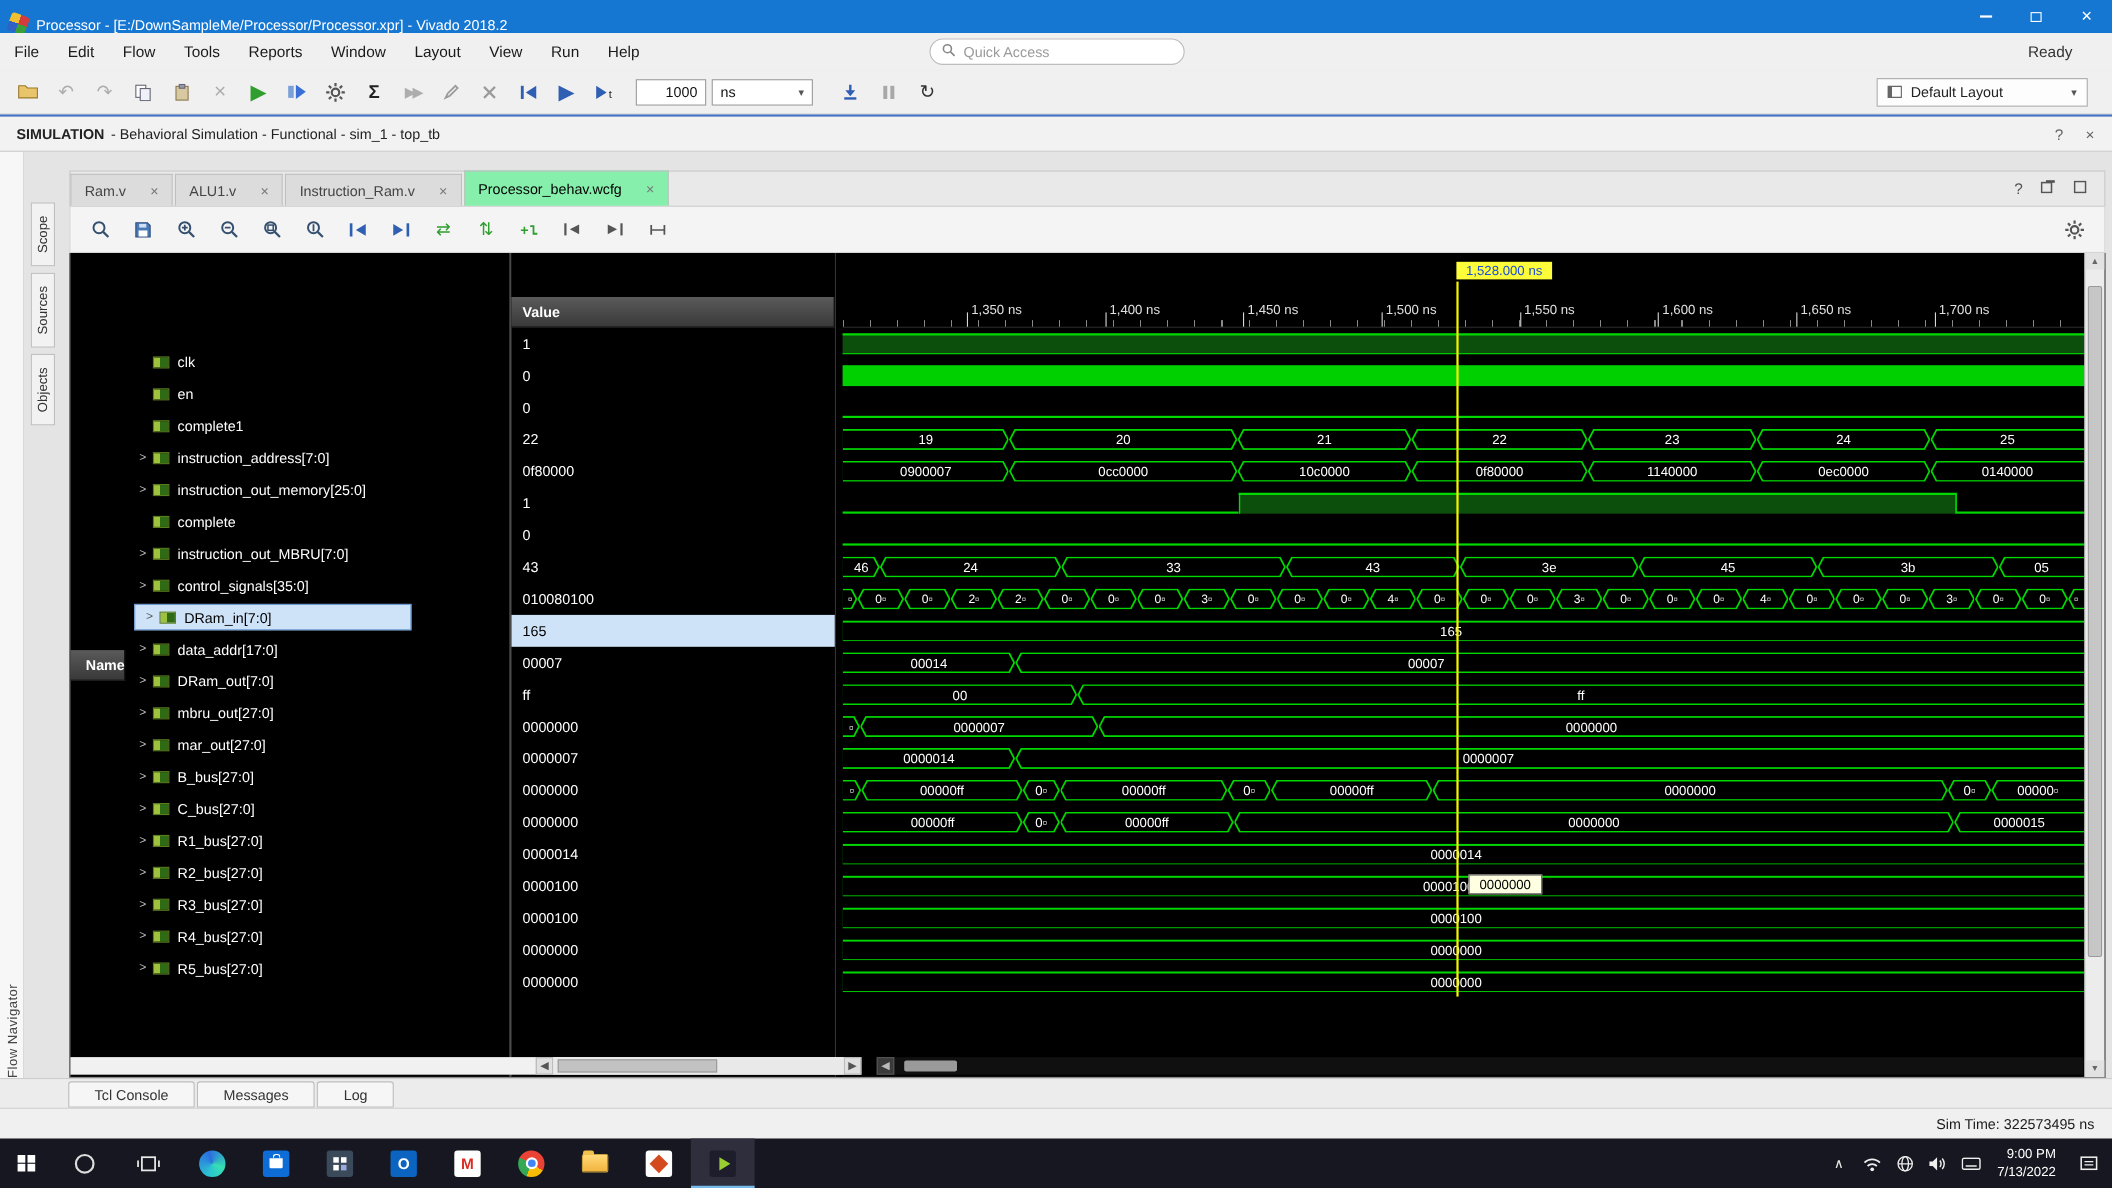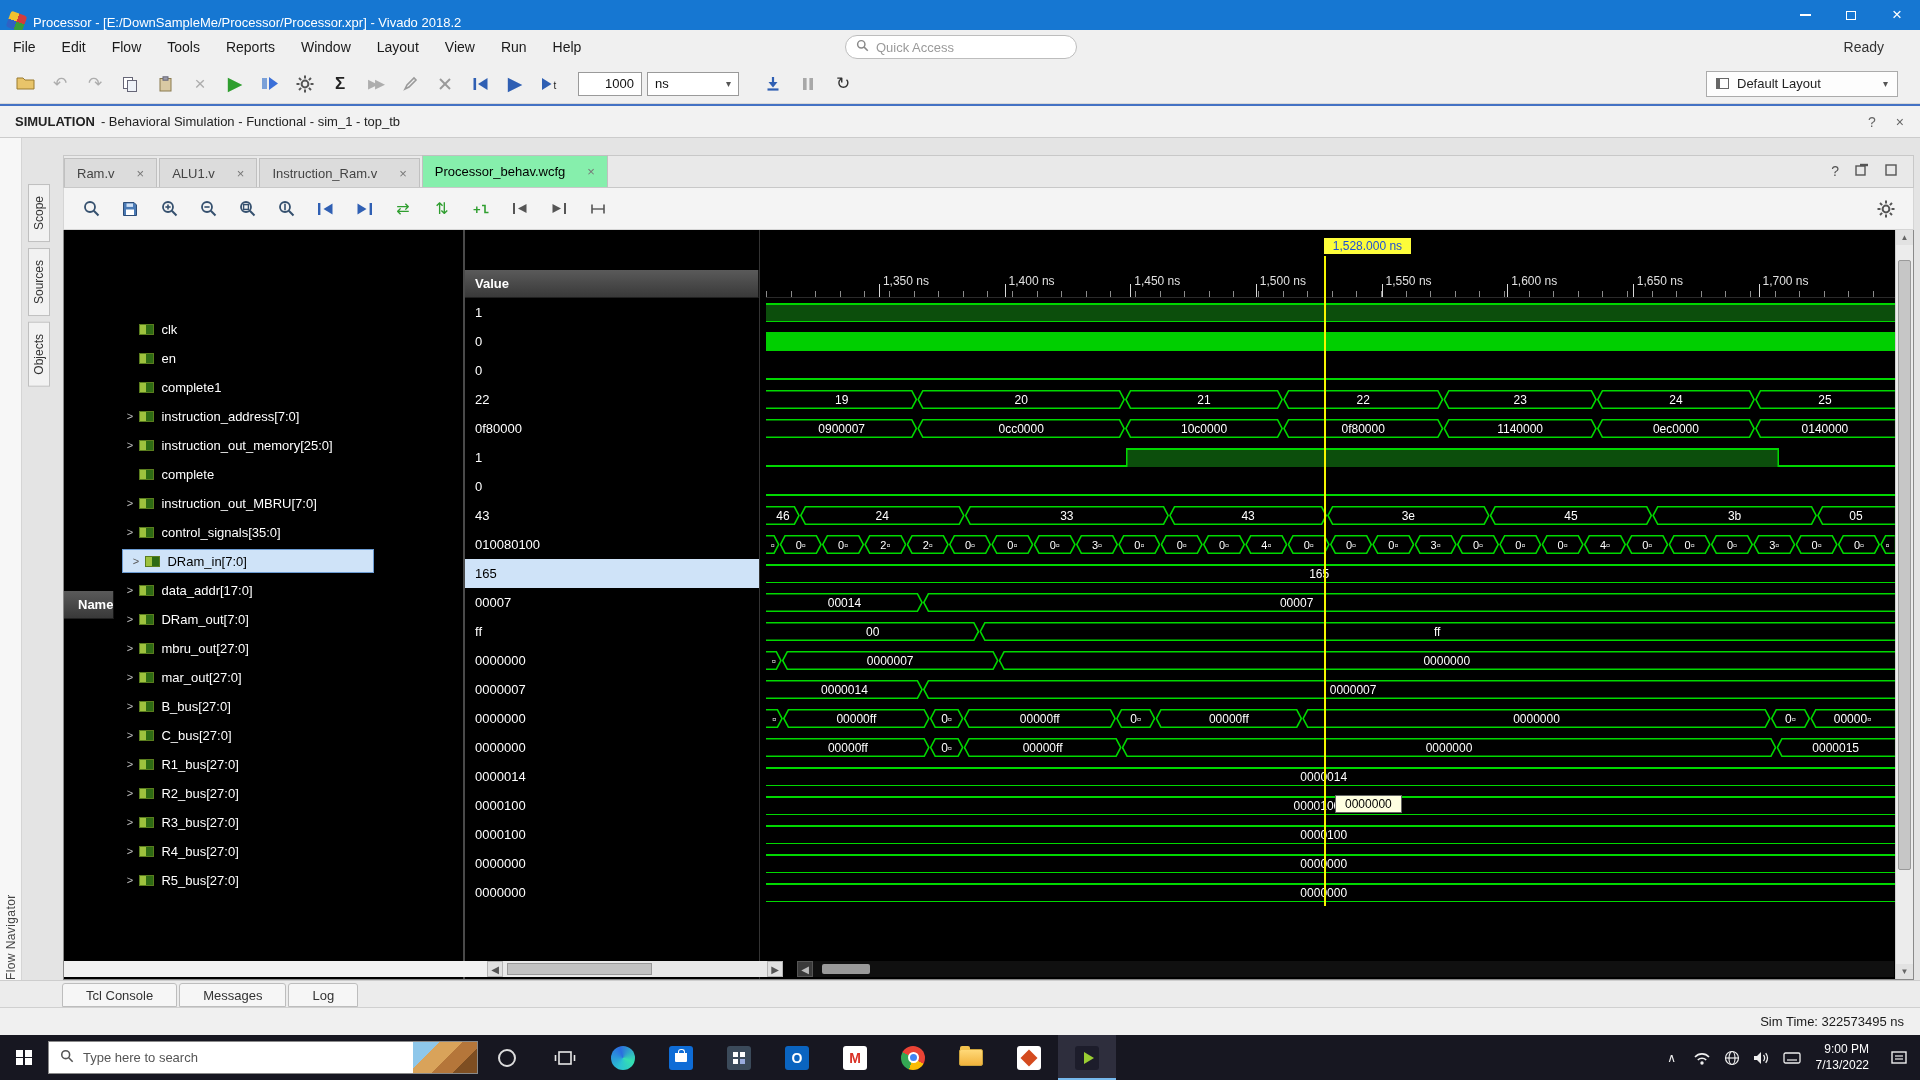--- a/index.html
+++ b/index.html
@@ -1187,28 +1187,20 @@
 
   <div class="taskbar">
     <div class="tk-start">
       <span class="winlogo">
           <i></i>
           <i></i>
           <i></i>
           <i></i>
         </span>
     </div>
-    <div class="tk-search">
-      <span><svg width="14" height="14" viewBox="0 0 16 16">
-            <circle cx="6.5" cy="6.5" r="4.5" fill="none" stroke="#555" stroke-width="1.8"></circle>
-            <line x1="10" y1="10" x2="14.5" y2="14.5" stroke="#555" stroke-width="1.8"></line>
-          </svg></span>
-      <span>Type here to search</span>
-      <span class="srch-img"></span>
-    </div>
     <div id="tk-apps" style="display:flex;height:100%">
         <div class="tk-btn">
           <div style="width:18px;height:18px;border:2px solid #ddd;border-radius:50%"></div>
         </div>
         <div class="tk-btn">
           <svg width="22" height="20" viewBox="0 0 22 20">
             <rect x="5" y="4" width="12" height="12" fill="none" stroke="#e8e8e8" stroke-width="1.6"></rect>
             <line x1="1.5" y1="7" x2="1.5" y2="13" stroke="#e8e8e8" stroke-width="1.6"></line>
             <line x1="20.5" y1="7" x2="20.5" y2="13" stroke="#e8e8e8" stroke-width="1.6"></line>
           </svg>

